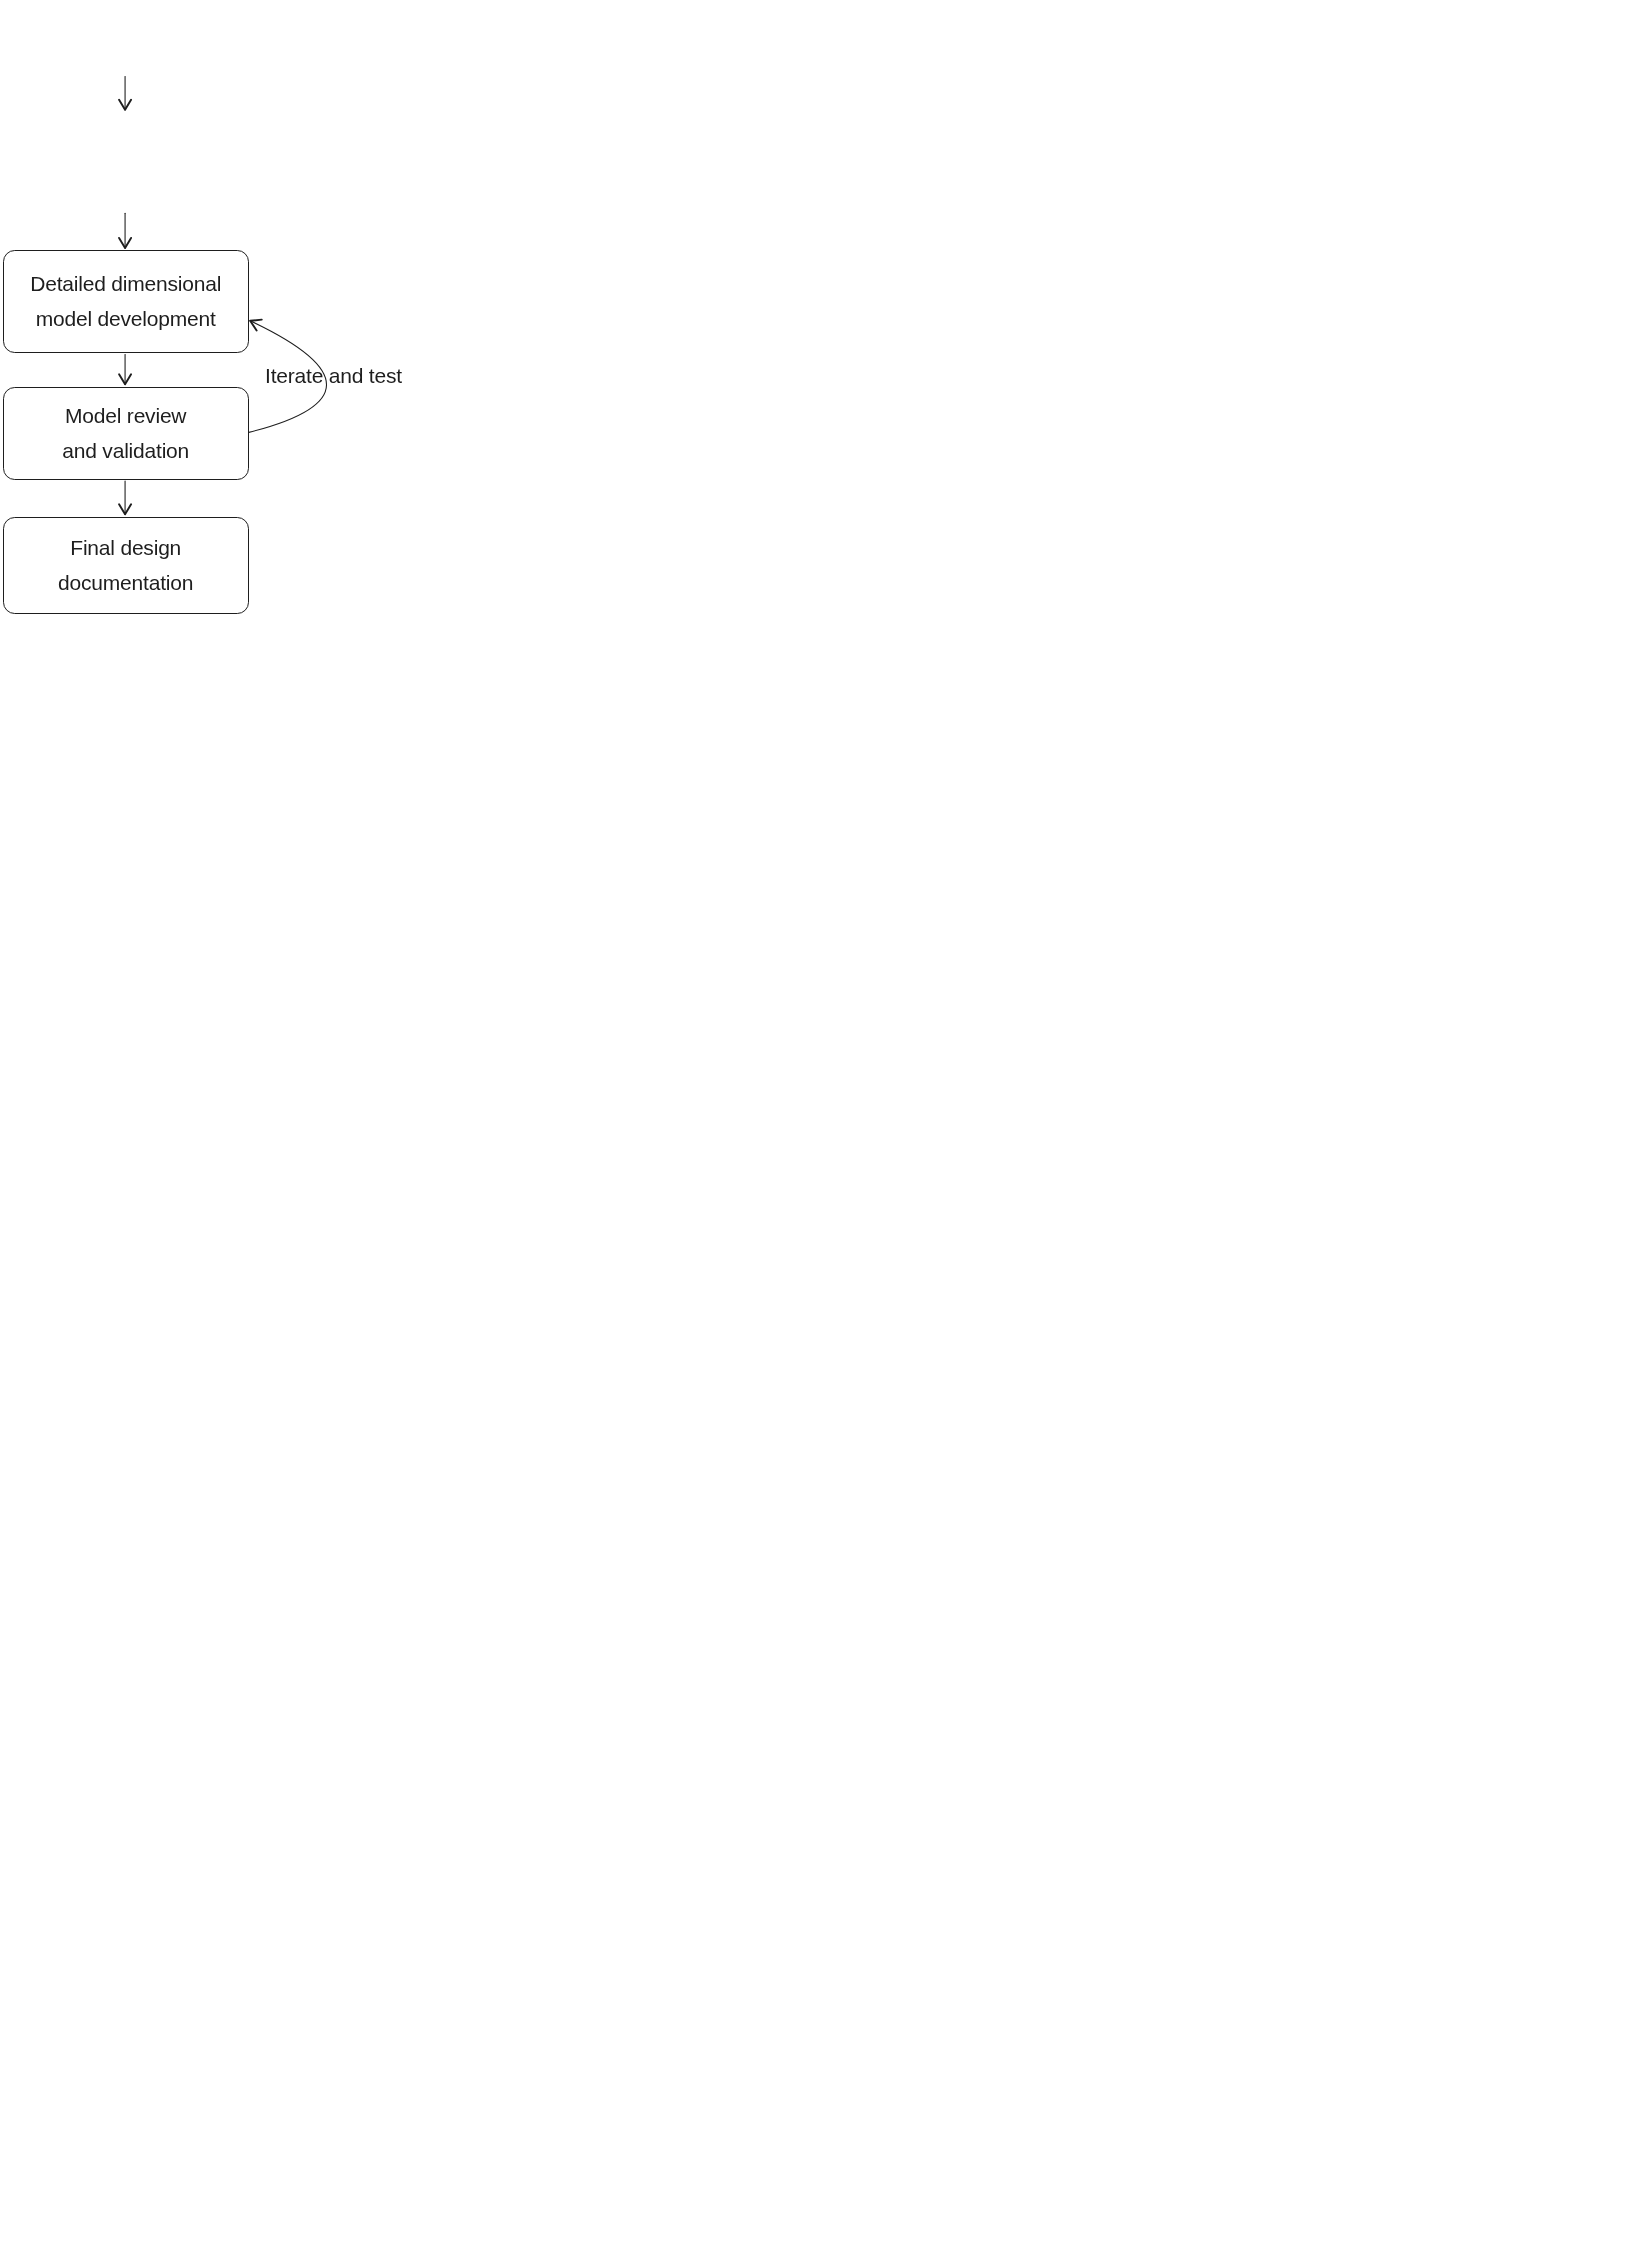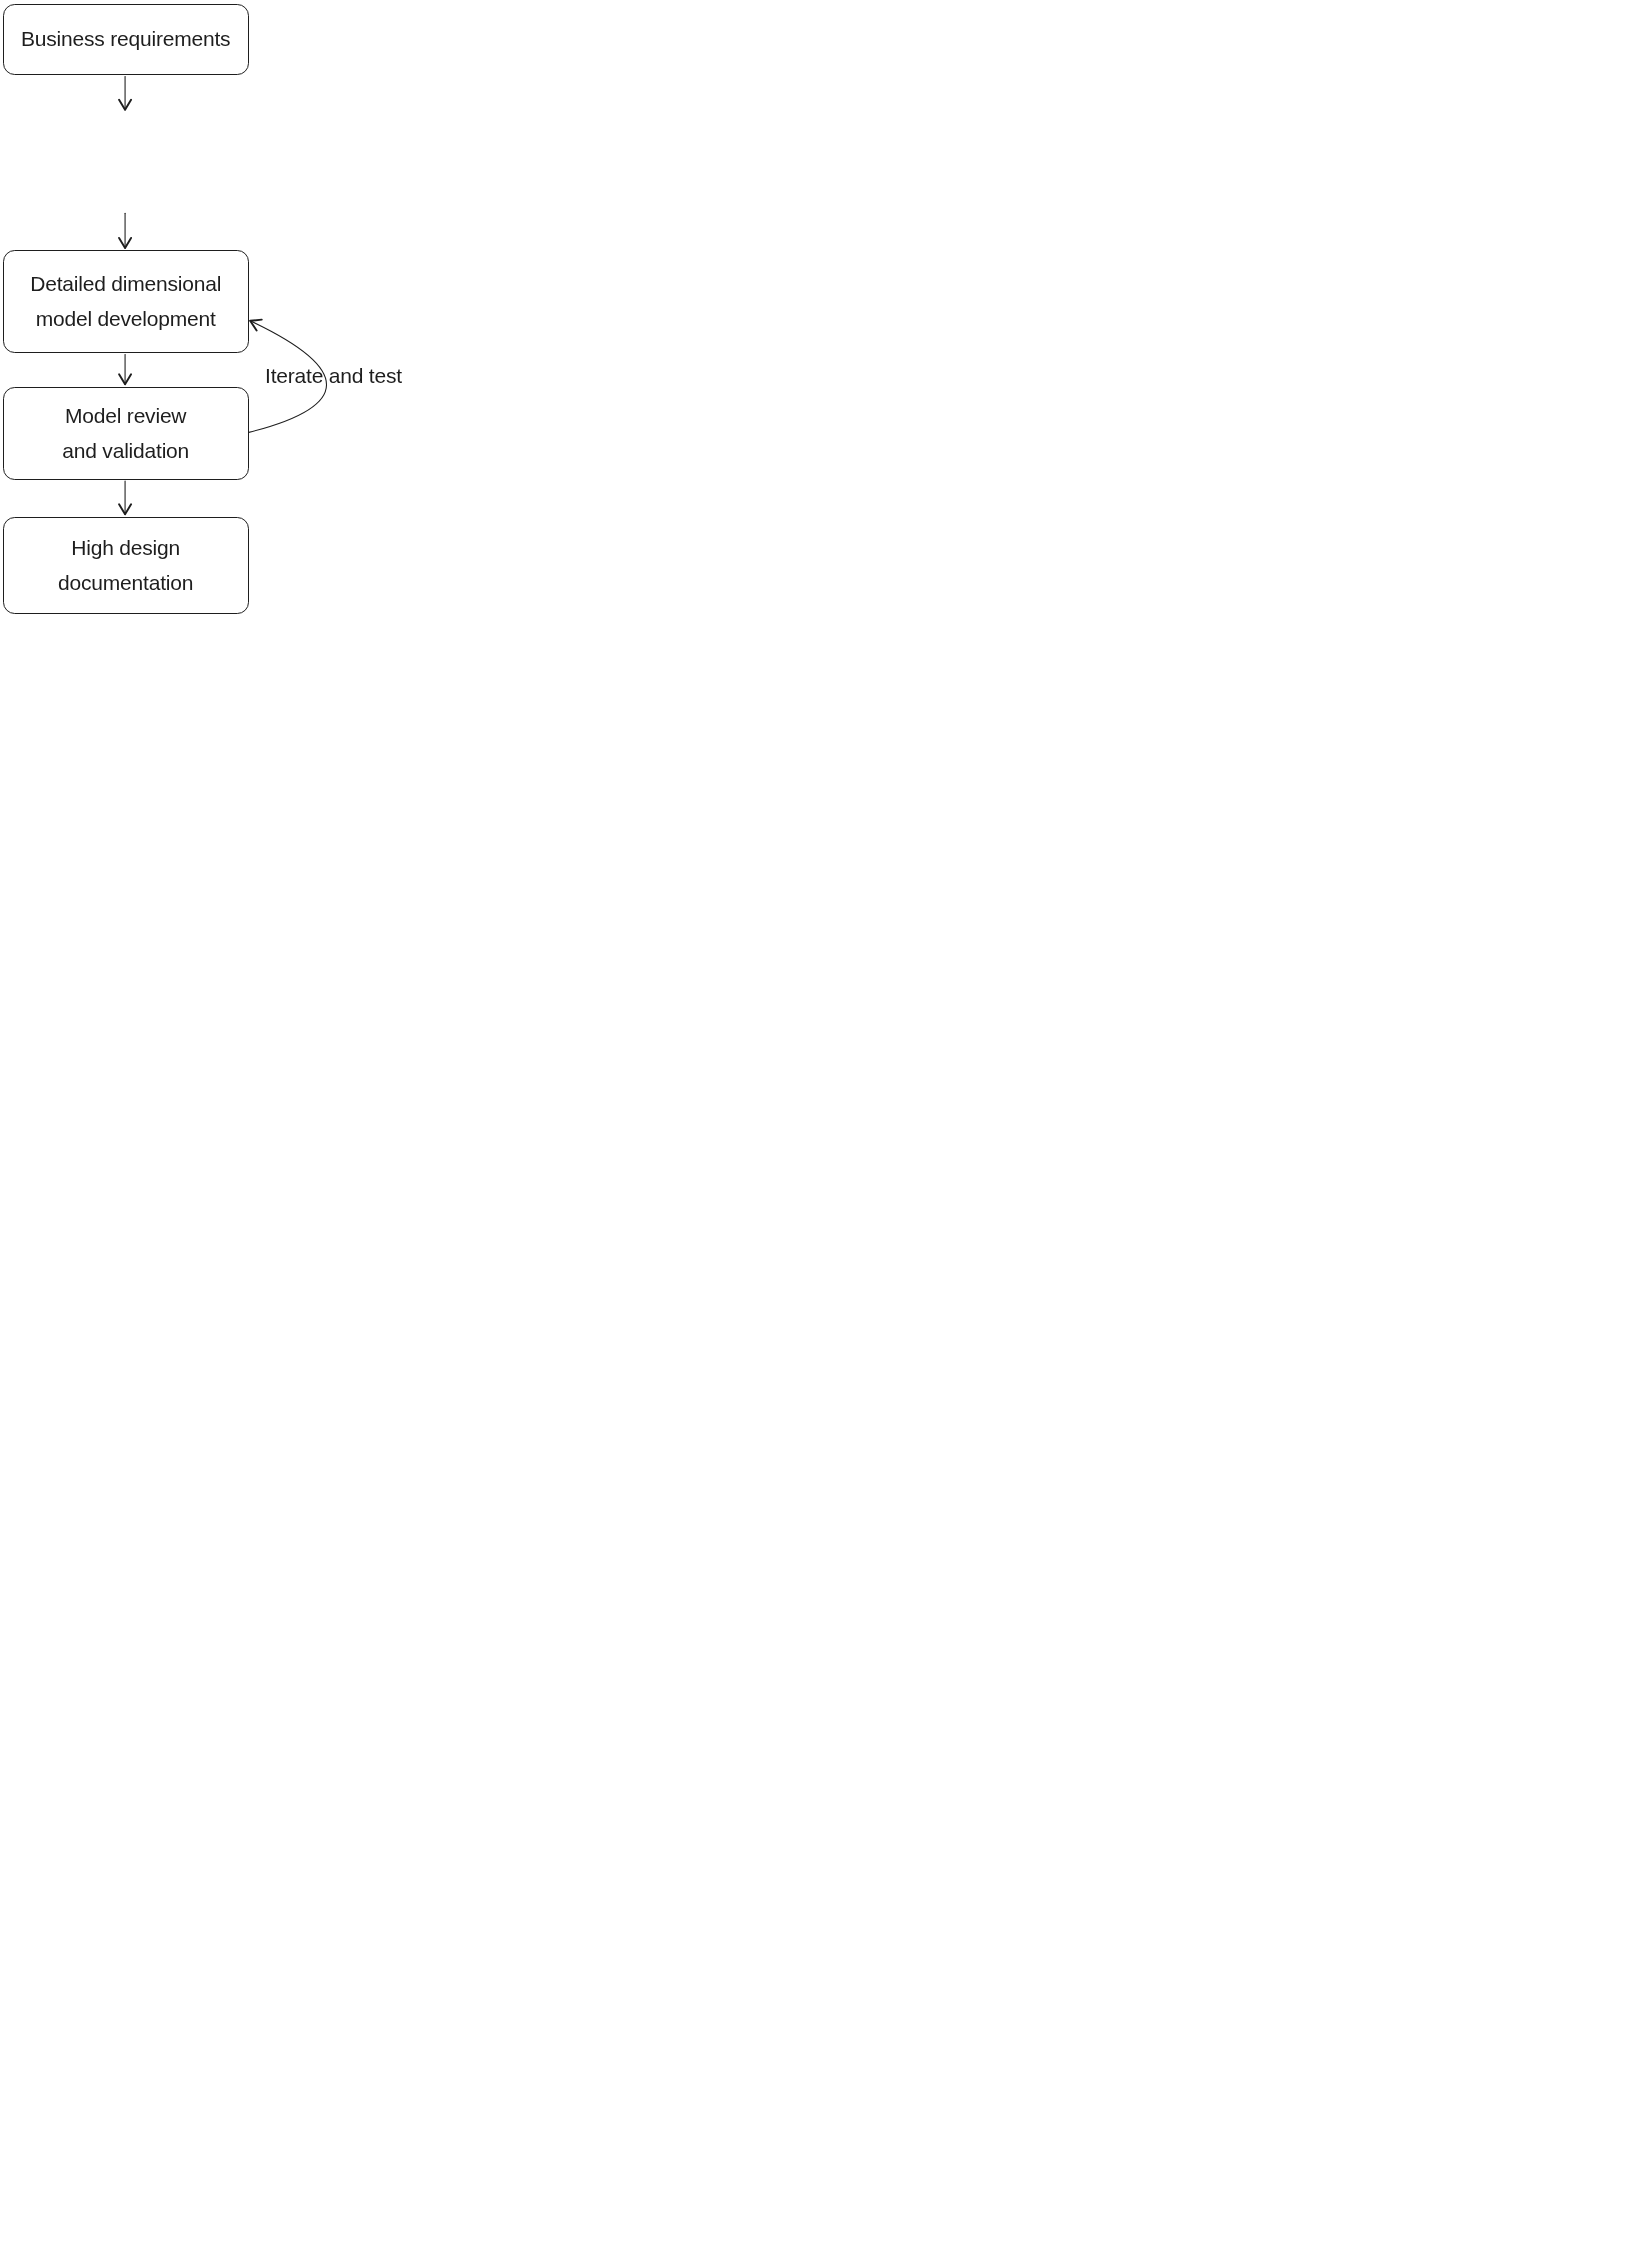--- a/index.html
+++ b/index.html
@@ -59,37 +59,34 @@
     letter-spacing: -0.2px;
     white-space: nowrap;
     color: #1e1e1e;
   }
 </style>
 </head>
 <body>
 
 <div class="canvas">
 
-  <div class="node" id="node-1">
-    <span class="label">Business requirements</span>
-  </div>
 
 
   <div class="node" id="node-4">
     <span class="label">Model review
 and validation</span>
   </div>
 
   <div class="node" id="node-3">
     <span class="label">Detailed dimensional
 model development</span>
   </div>
 
   <div class="node" id="node-5">
-    <span class="label">High design
+    <span class="label">Final design
 documentation</span>
   </div>
 
   <svg class="edges-svg" viewBox="0 0 918 1369" xmlns="http://www.w3.org/2000/svg">
     <defs>
       <marker id="arrowhead" markerUnits="userSpaceOnUse" markerWidth="32" markerHeight="36" viewBox="-16 -10 18 20" refX="0" refY="0" orient="auto">
         <path d="M -12.5,-7.5 L 0,0 L -12.5,7.5" fill="none" stroke="#1e1e1e" stroke-width="2.4" stroke-linecap="round" stroke-linejoin="round"></path>
       </marker>
     </defs>
 

